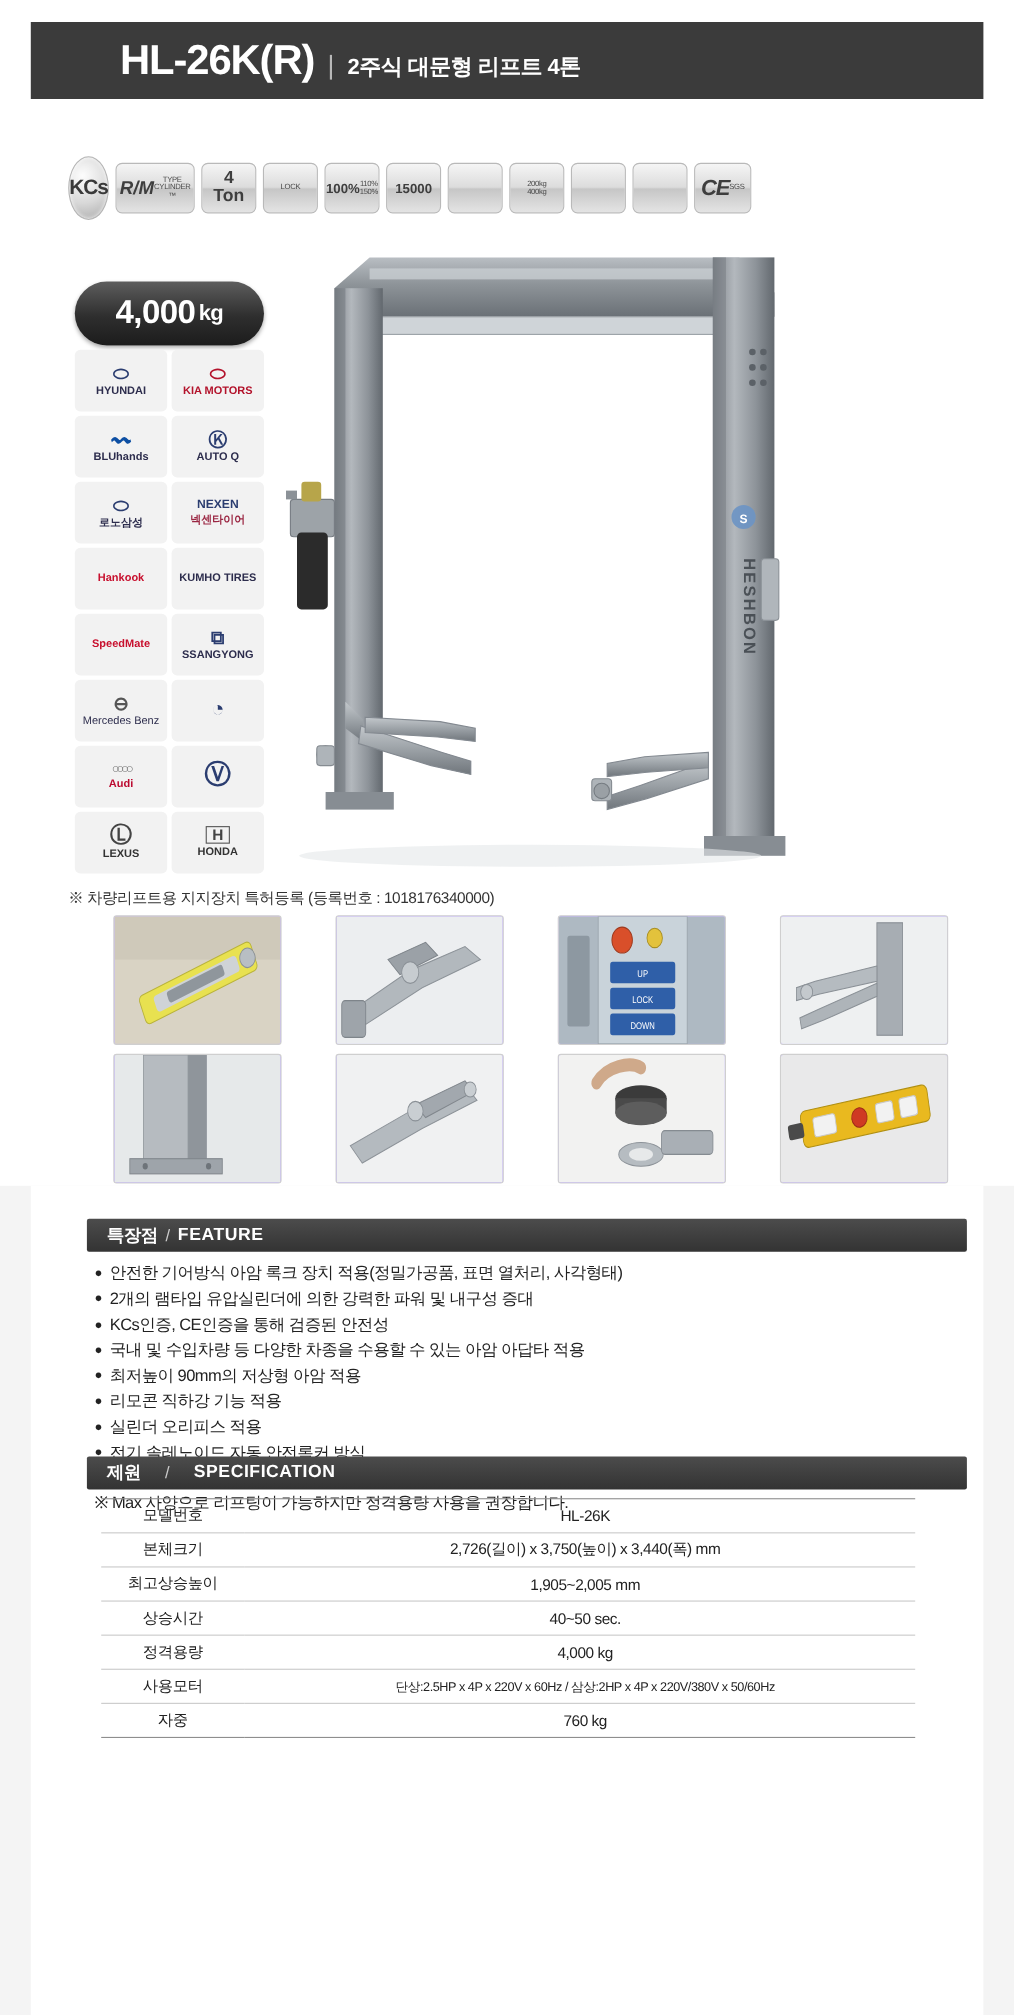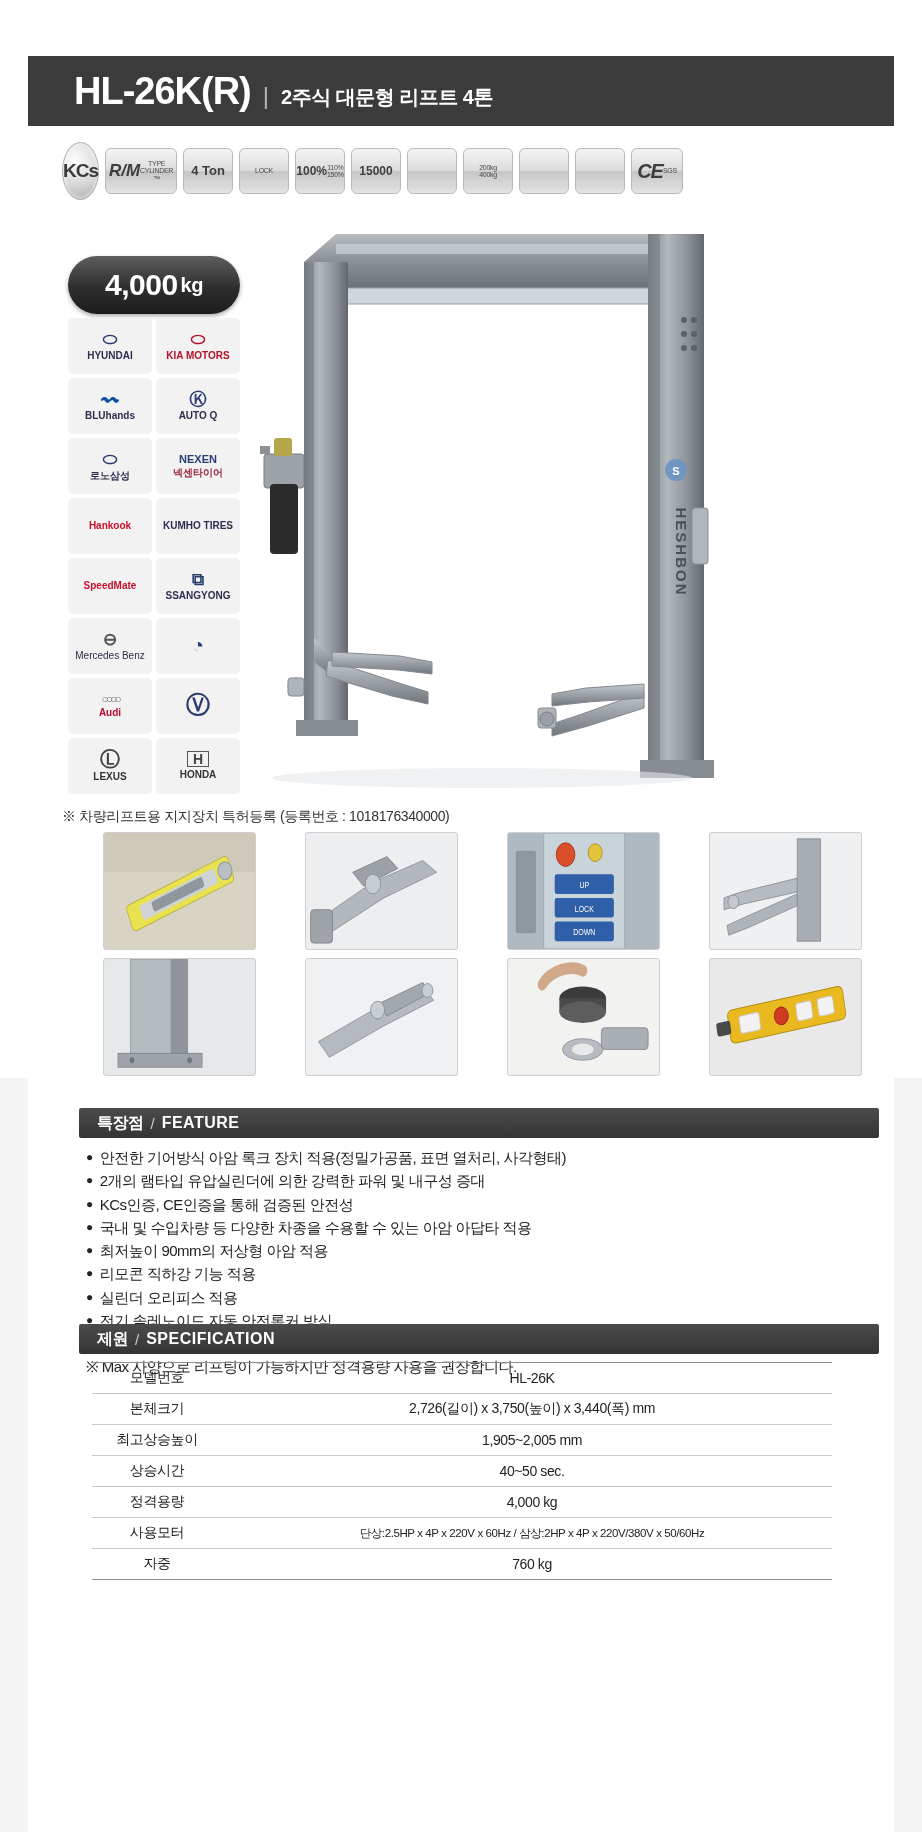--- a/index.html
+++ b/index.html
@@ -12,25 +12,26 @@
     position: relative;
     width: 922px;
     height: 1832px;
     background: #ffffff;
     overflow: hidden;
   }
 
   
   .header {
     position: absolute;
-    left: 28px; top: 56px;
+    left: 28px; top: 20px;
     width: 866px; height: 70px;
     background: #3b3b3b;
     display: flex;
     align-items: center;
+    padding-left: 35px;
   }
   .header-inner {
     display: flex;
     align-items: baseline;
     padding-left: 46px;
   }
   .model-code {
     color: #ffffff;
     font-size: 38px;
     font-weight: bold;
@@ -79,21 +80,21 @@
     flex-direction: row;
     align-items: center;
     justify-content: center;
     color: #4a4a4a;
     font-size: 8px;
     line-height: 1.05;
     text-align: center;
     overflow: hidden;
   }
   .badge .big {
-    font-size: 13px;
+    font-size: 16px;
     font-weight: bold;
     color: #3e3e3e;
   }
   .badge .small {
     font-size: 7px;
     letter-spacing: -0.3px;
   }
   .badge.ram { min-width: 72px; }
   .badge.ram .big { font-size: 17px; font-style: italic; }
   .badge.ce { min-width: 52px; }
@@ -211,21 +212,21 @@
     font-size: 15px;
   }
   .section-bar .en {
     color: #ffffff;
     font-size: 16px;
     font-weight: bold;
     letter-spacing: 0.5px;
   }
 
   #feature-bar { top: 1108px; }
-  #spec-bar { top: 1324px; }
+  #spec-bar { top: 1324px; gap: 15px; }
 
   
   .feature-list {
     position: absolute;
     left: 86px; top: 1146px;
     width: 780px;
   }
   .feature-item {
     display: flex;
     align-items: flex-start;

